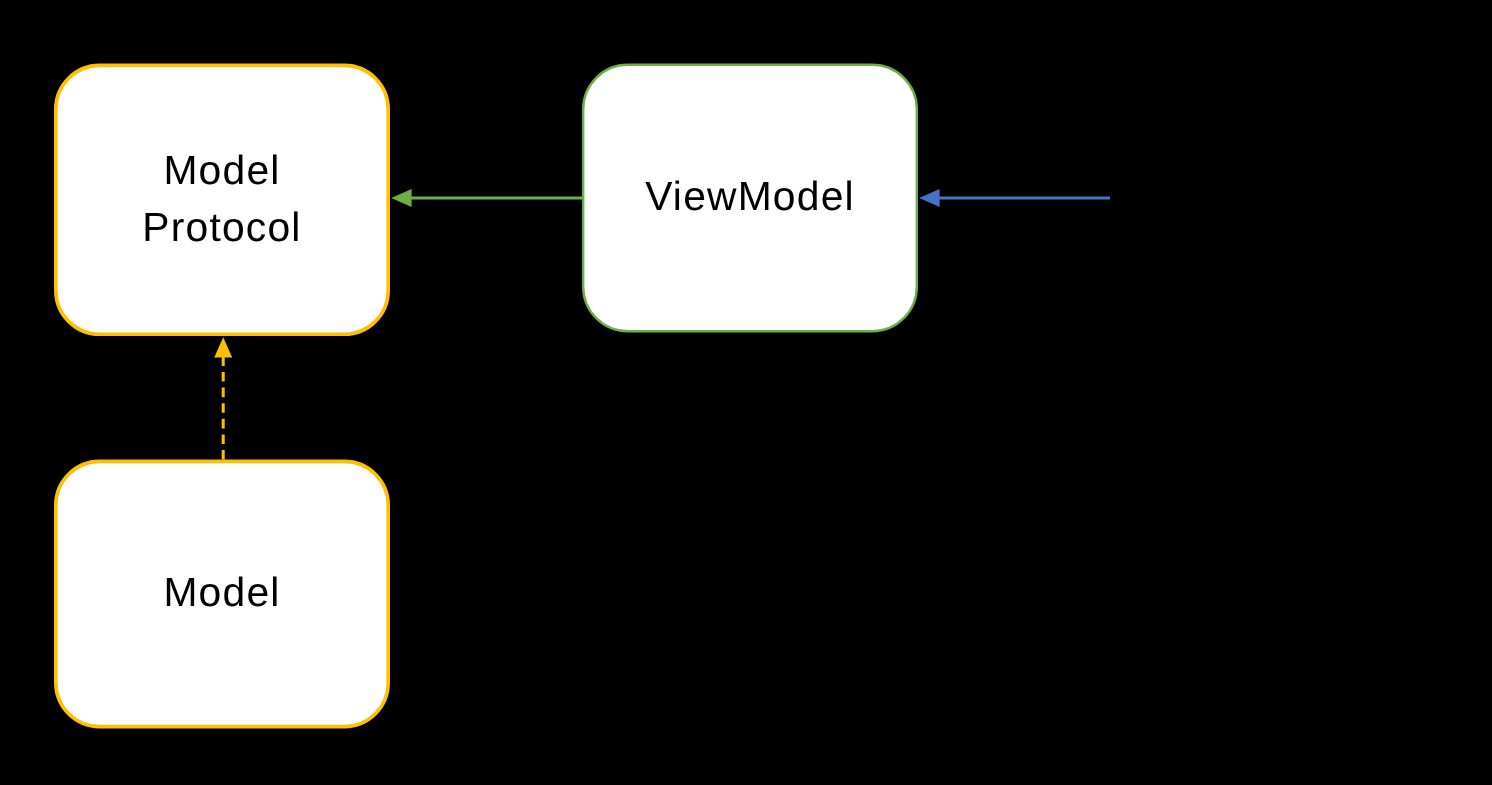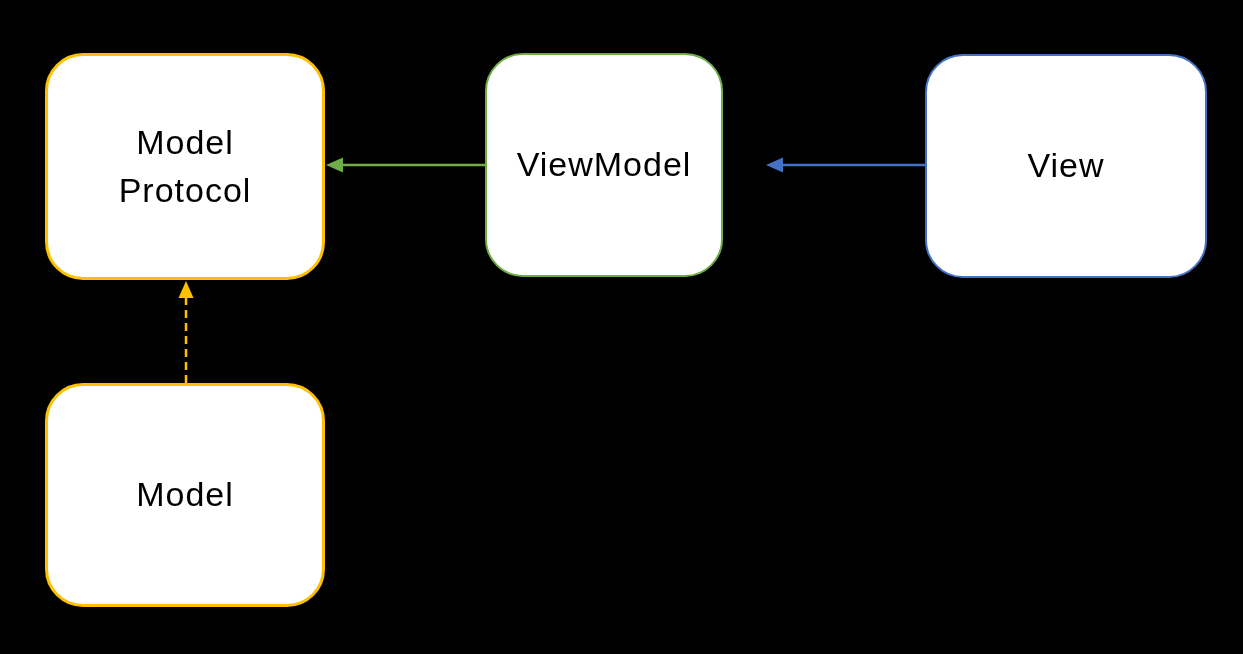--- a/index.html
+++ b/index.html
@@ -32,21 +32,21 @@
     font-size: 34px;
     letter-spacing: 1px;
     line-height: 1.4;
     white-space: pre-line;
   }
   .node-model-protocol {
     left: 45px; top: 53px; width: 280px; height: 227px;
     border: 3px solid var(--yellow);
   }
   .node-viewmodel {
-    left: 485px; top: 53px; width: 238px; height: 224px;
+    left: 485px; top: 53px; width: 280px; height: 224px;
     border: 2.5px solid var(--green);
   }
   .node-view {
     left: 925px; top: 54px; width: 282px; height: 224px;
     border: 2px solid var(--blue);
   }
   .node-model {
     left: 45px; top: 383px; width: 280px; height: 224px;
     border: 3px solid var(--yellow);
   }
@@ -88,21 +88,18 @@
 
   <div class="node node-model-protocol">
     <span>Model
 Protocol</span>
   </div>
 
   <div class="node node-viewmodel">
     <span>ViewModel</span>
   </div>
 
-  <div class="node node-view">
-    <span>View</span>
-  </div>
 
   <div class="node node-model">
     <span>Model</span>
   </div>
 
 </div>
 
 </body></html>

